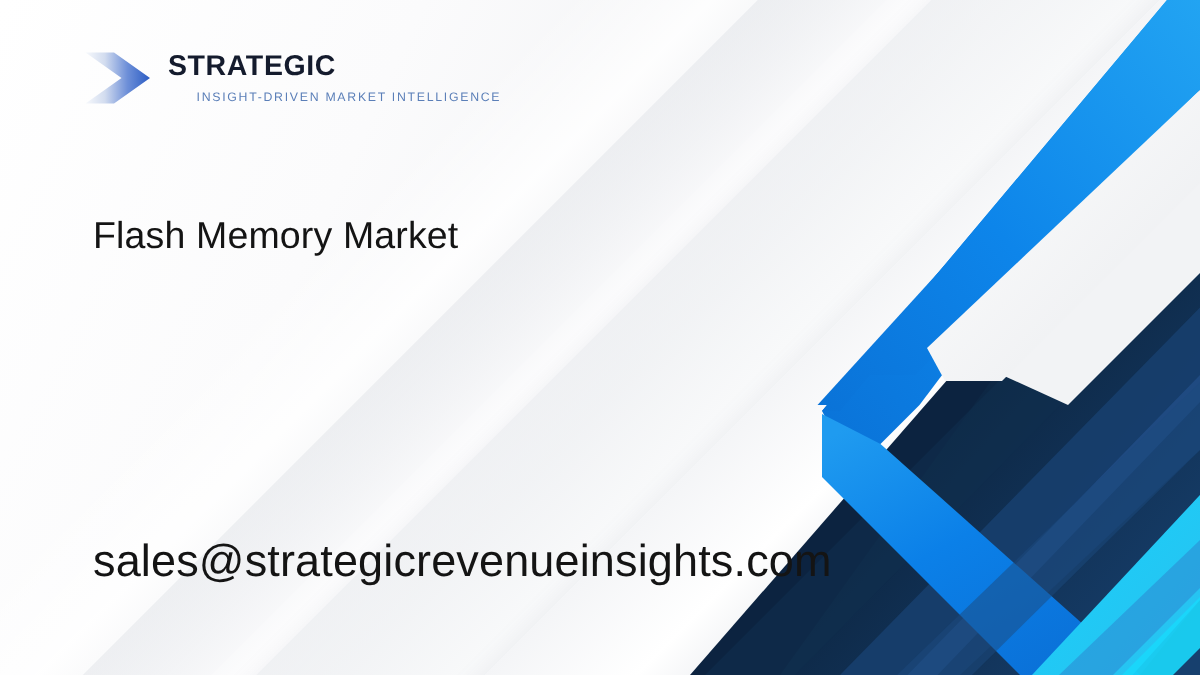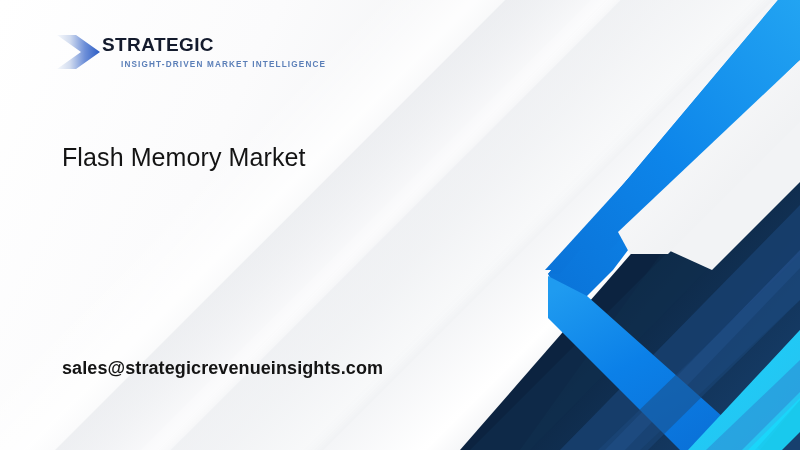--- a/index.html
+++ b/index.html
@@ -70,35 +70,36 @@
   }
   .geo svg { display: block; width: 800px; height: 450px; }
 
   
   .logo {
     position: absolute;
     left: 56px;
     top: 32px;
     display: flex;
     align-items: center;
+    gap: 10px;
   }
   .logo-mark { width: 46px; height: 40px; flex: none; }
   .logo-text { display: flex; flex-direction: column; line-height: 1; }
   .logo-line {
     font-size: 19px;
     font-weight: bold;
     letter-spacing: 0.4px;
     color: #141b2d;
     white-space: nowrap;
   }
   .logo-line.second { margin-top: 2px; }
   .logo-tagline {
     margin-top: 7px;
     font-size: 8.2px;
-    font-weight: bold;
+    font-weight: normal;
     letter-spacing: 1.15px;
     color: #5b7fb8;
     white-space: nowrap;
     padding-left: 19px;
   }
 
   
   .headline {
     position: absolute;
     left: 62px;
@@ -106,22 +107,22 @@
     font-size: 25px;
     font-weight: normal;
     color: #141414;
     letter-spacing: 0.1px;
     white-space: nowrap;
   }
   .email {
     position: absolute;
     left: 62px;
     top: 358px;
-    font-size: 18px;
-    font-weight: bold;
+    font-size: 30px;
+    font-weight: normal;
     color: #141414;
     letter-spacing: 0.1px;
     white-space: nowrap;
   }
 </style>
 </head>
 <body>
 
 <div id="slide">
 

